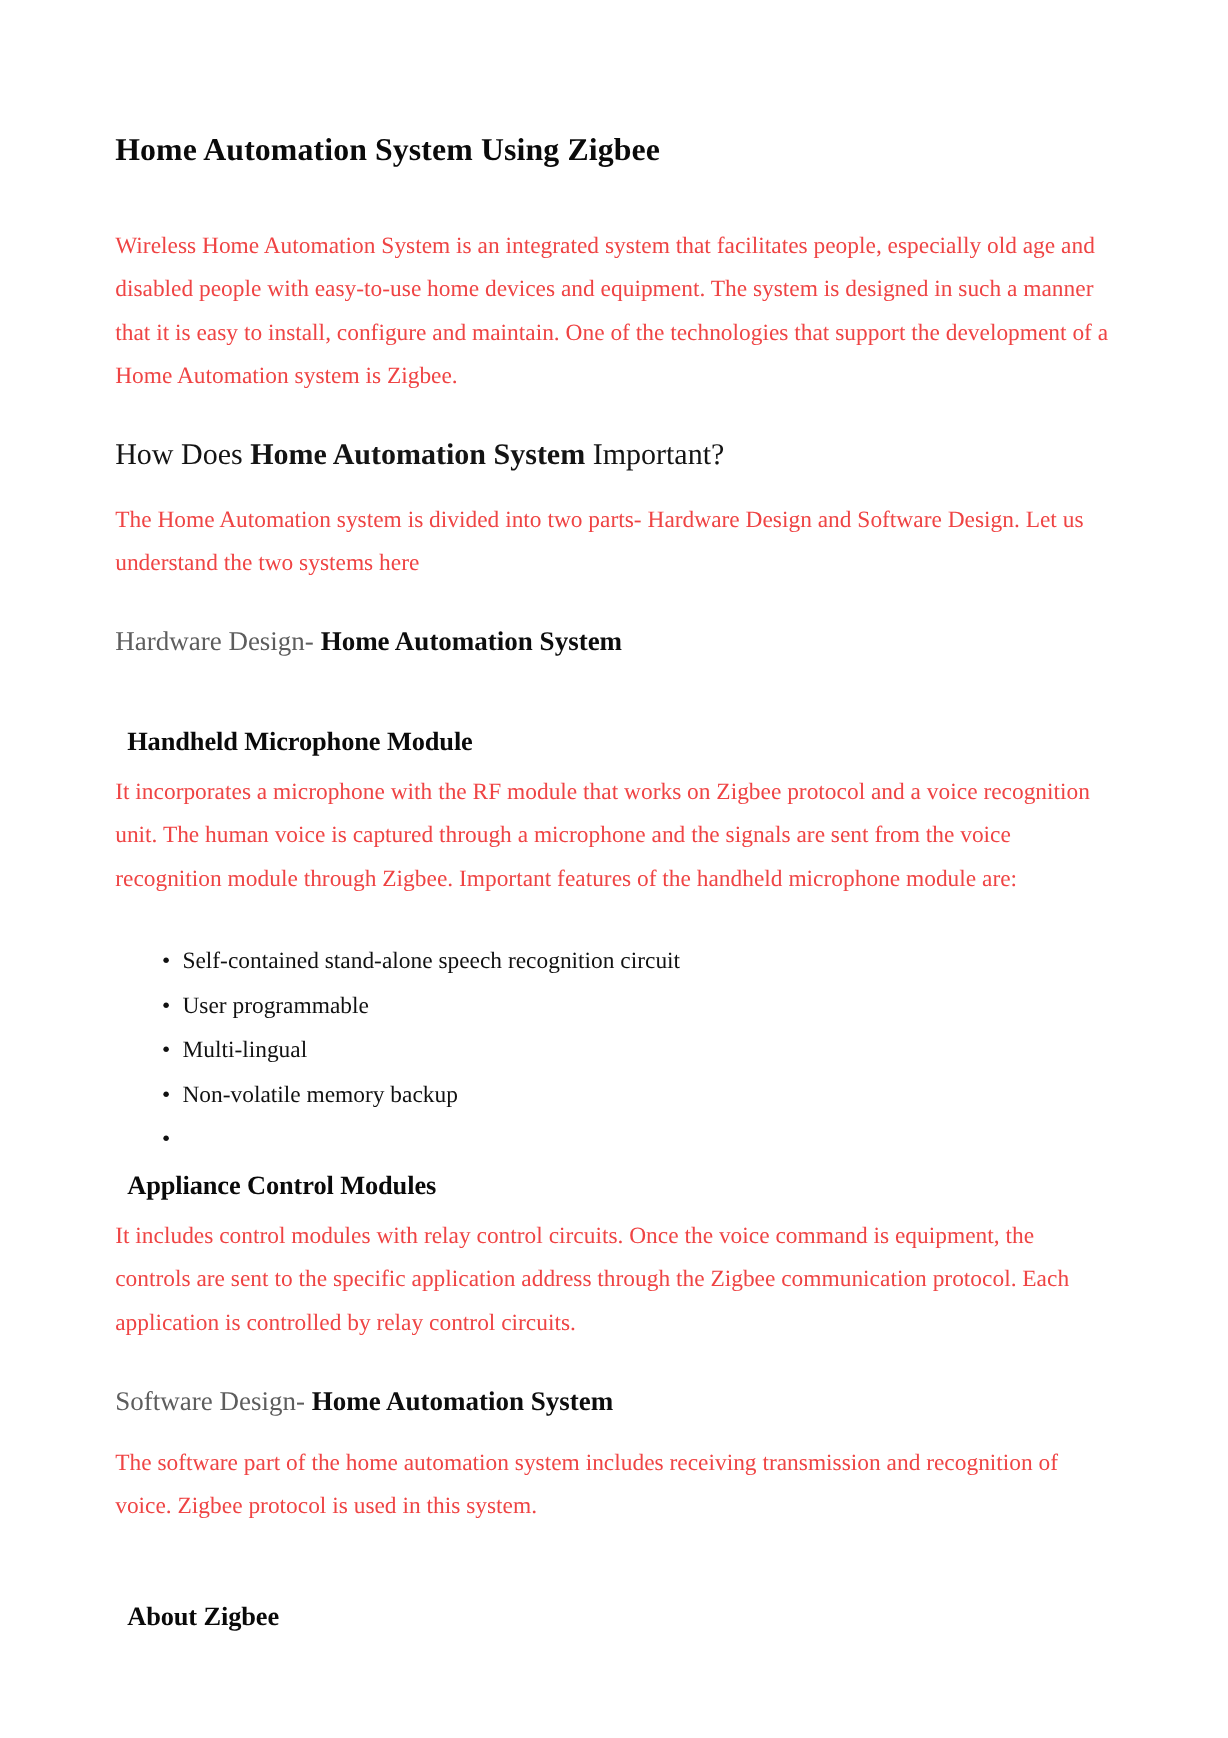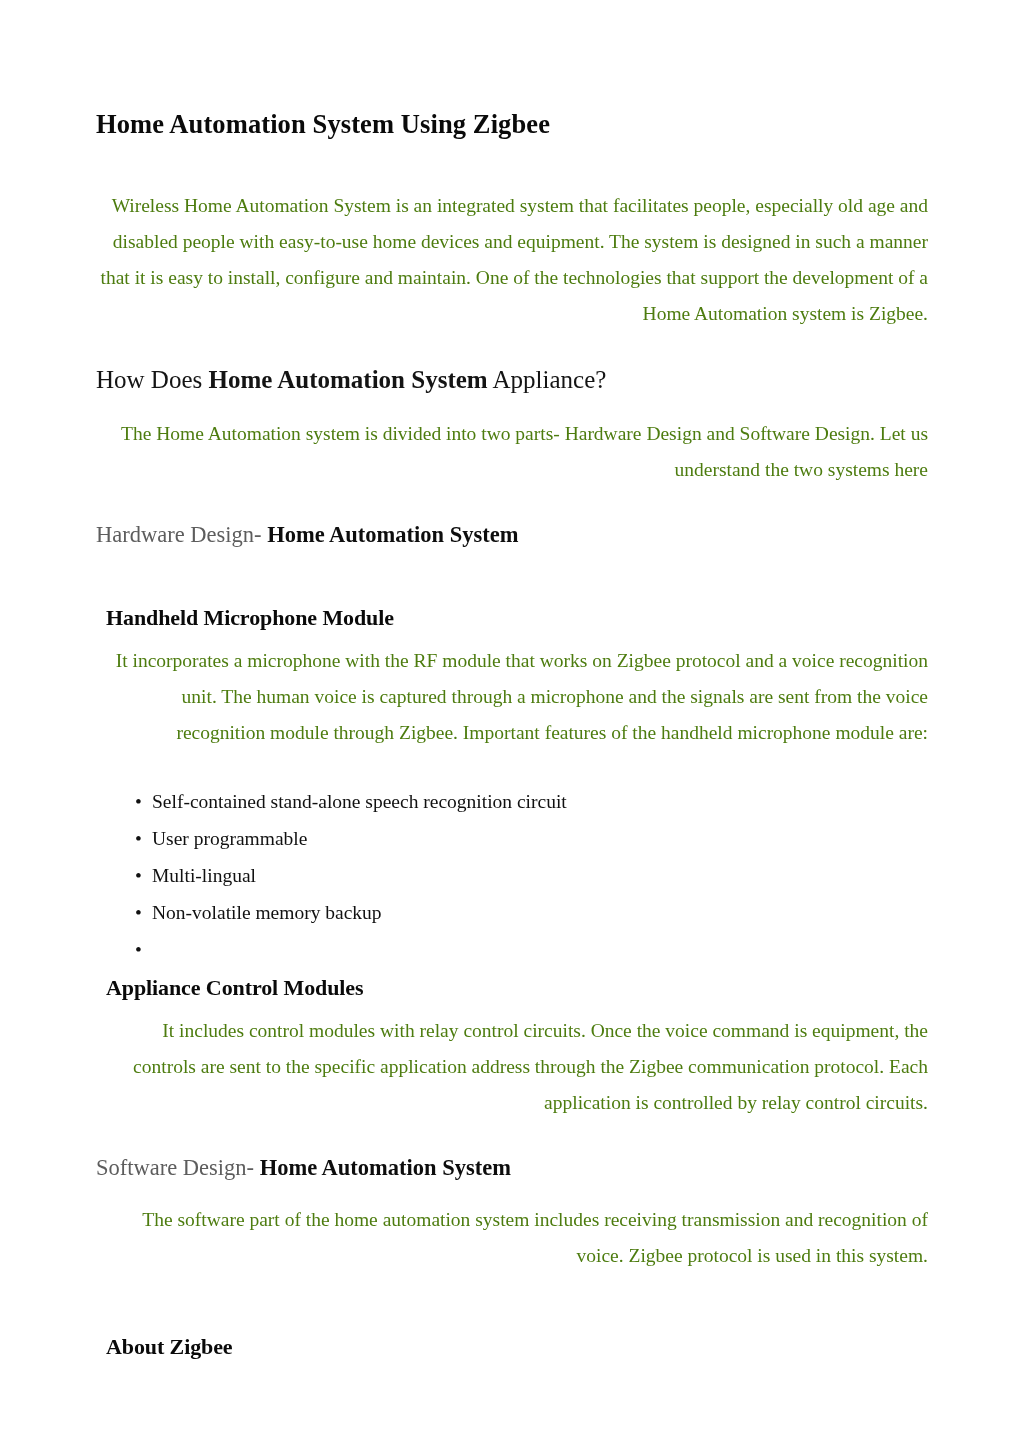--- a/index.html
+++ b/index.html
@@ -37,22 +37,22 @@
     margin: 0;
     padding-top: 108px;
     color: #0a0a0a;
   }
 
   
   .para {
     font-size: 19.5px;
     line-height: 36px;
     margin: 0;
-    color: #4d7c0f;
-    text-align: right;
+    color: #ef4444;
+    text-align: left;
   }
   .para.tight { line-height: 33px; }
 
   
   .gap-lg { height: 48px; }
   .gap-md { height: 32px; }
   .gap-sm { height: 20px; }
   .gap-xs { height: 12px; }
 
   
@@ -121,21 +121,21 @@
 
     <h1 class="doc-title">Home Automation System Using Zigbee</h1>
 
     <div class="gap-lg"></div>
 
     <p class="para">Wireless Home Automation System is an integrated system that facilitates people, especially old age and disabled people with easy-to-use home devices and equipment. The system is designed in such a manner that it is easy to install, configure and maintain. One of the technologies that support the development of a Home Automation system is Zigbee.</p>
 
     <div class="gap-md"></div>
 
     <h2 class="h2">
-      <span>How Does </span><span class="bold">Home Automation System</span><span> Appliance?</span>
+      <span>How Does </span><span class="bold">Home Automation System</span><span> Important?</span>
     </h2>
 
     <div class="gap-sm"></div>
 
     <p class="para">The Home Automation system is divided into two parts- Hardware Design and Software Design. Let us understand the  two systems here</p>
 
     <div class="gap-md"></div>
 
     <h3 class="h3">
       <span class="gray">Hardware Design- </span><span class="bold">Home Automation System</span>

